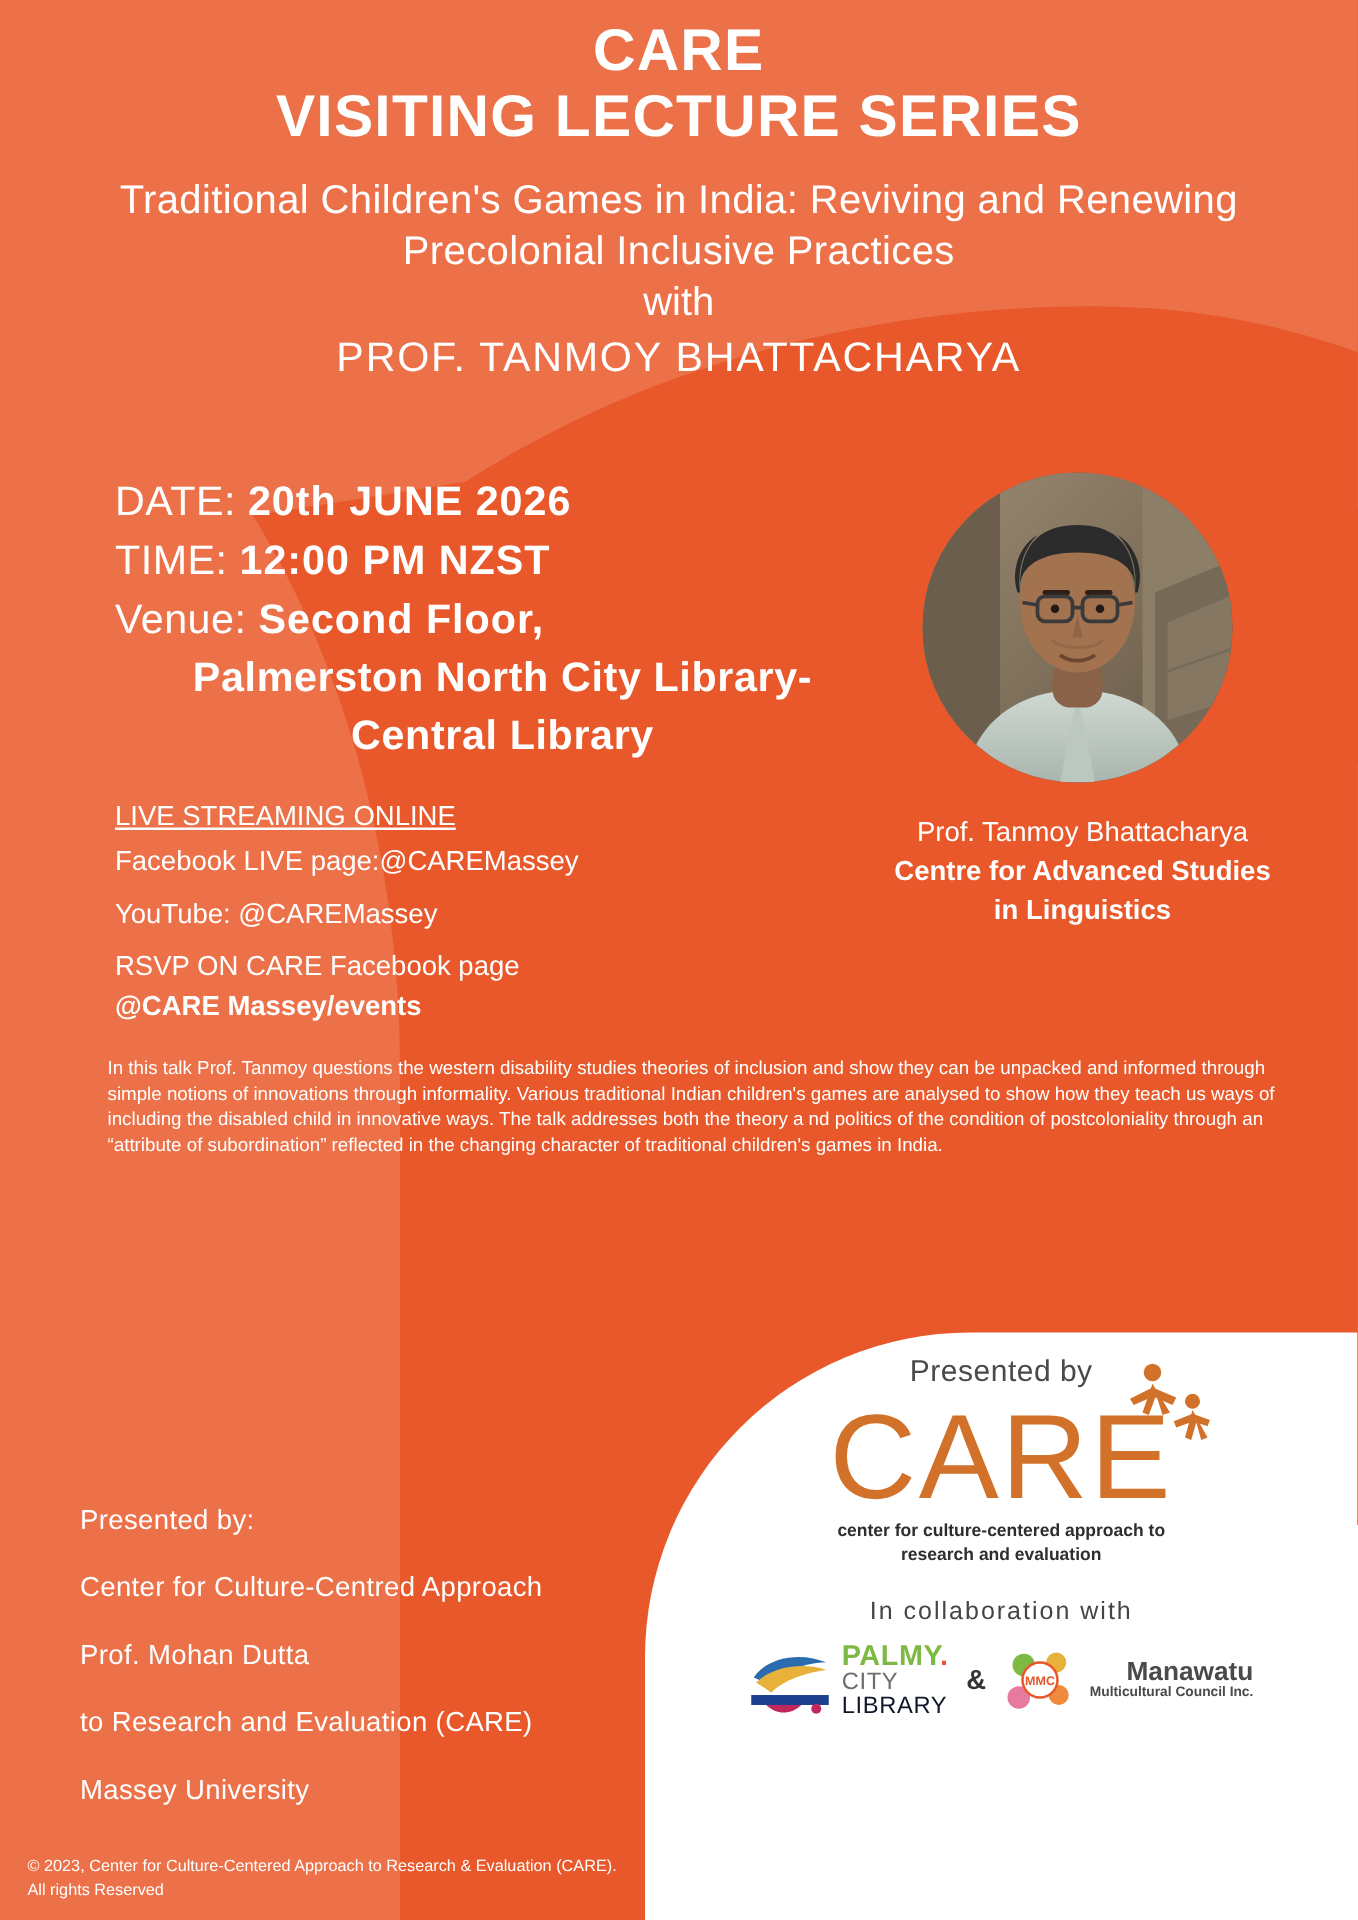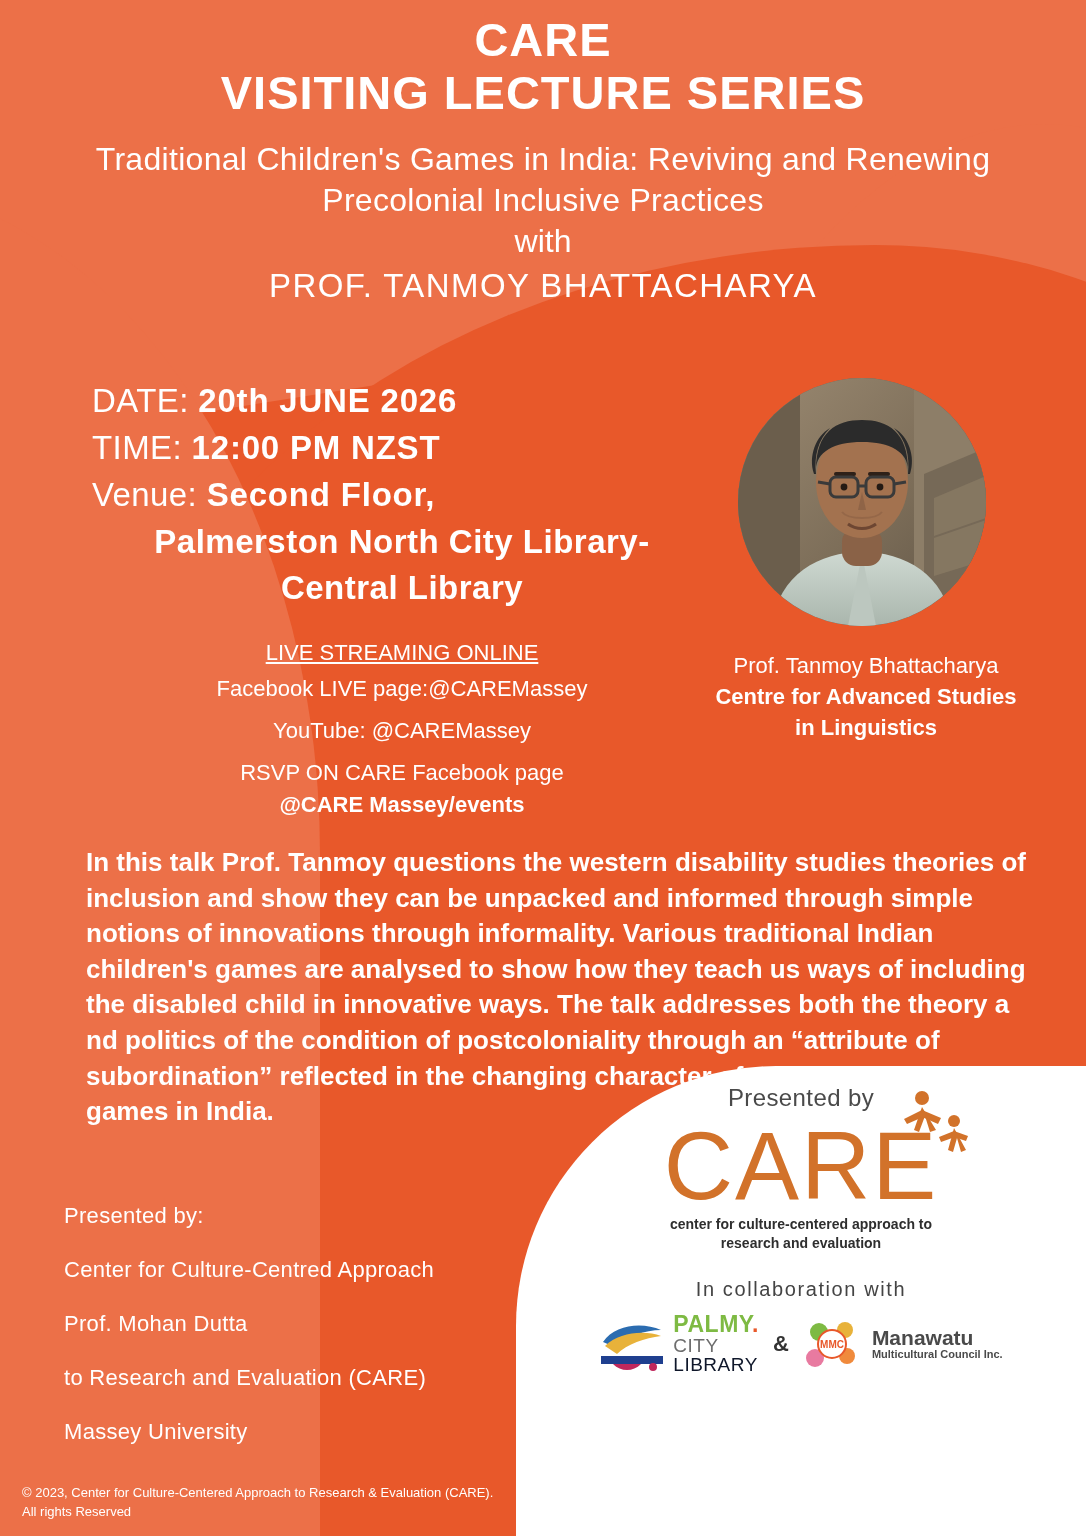--- a/index.html
+++ b/index.html
@@ -119,21 +119,21 @@
     font-weight: bold;
     line-height: 1.42;
     letter-spacing: 0.5px;
   }
 
   
   .stream {
     position: absolute;
     left: 92px; top: 640px;
     width: 620px;
-    text-align: center;
+    text-align: left;
   }
   .stream .head {
     font-size: 22px;
     text-decoration: underline;
     margin-bottom: 10px;
   }
   .stream .line {
     font-size: 22px;
     margin-bottom: 16px;
     font-weight: 300;
@@ -168,23 +168,23 @@
     left: 86px; top: 845px;
     width: 945px;
   }
   .abstract h3 {
     margin: 0 0 8px 0;
     font-size: 23px;
     font-weight: bold;
   }
   .abstract p {
     margin: 0;
-    font-size: 26px;
+    font-size: 15px;
     line-height: 1.37;
-    font-weight: 700;
+    font-weight: 400;
   }
 
   
   .presented-left {
     position: absolute;
     left: 64px; top: 1205px;
     width: 500px;
   }
   .presented-left div {
     font-size: 22px;
@@ -262,21 +262,21 @@
   .palmy {
     display: flex; align-items: center; gap: 8px;
   }
   .palmy-text { line-height: 1.0; text-align: left; }
   .palmy-text .p1 { font-size: 23px; font-weight: bold; color: #7EBA43; letter-spacing: 0.5px; }
   .palmy-text .p1 .dot { color: #E8582A; }
   .palmy-text .p2 { font-size: 19px; color: #6d6d6d; letter-spacing: 0.5px; }
   .palmy-text .p3 { font-size: 19px; color: #0f172a; letter-spacing: 0.5px; }
   .amp { font-size: 22px; font-weight: bold; color: #333; }
   .mmc { display: flex; align-items: center; gap: 7px; }
-  .mmc-text { line-height: 1.05; text-align: left; }
+  .mmc-text { line-height: 1.05; text-align: right; }
   .mmc-text .m1 { font-size: 21px; font-weight: bold; color: #4a4a4a; }
   .mmc-text .m2 { font-size: 11px; font-weight: bold; color: #4a4a4a; }
 </style>
 </head>
 <body>
 
 <div class="bg-base"></div>
 <div class="bg-lighter-top"></div>
 <div class="bg-lighter-right"></div>
 <div class="bg-swoosh"></div>

